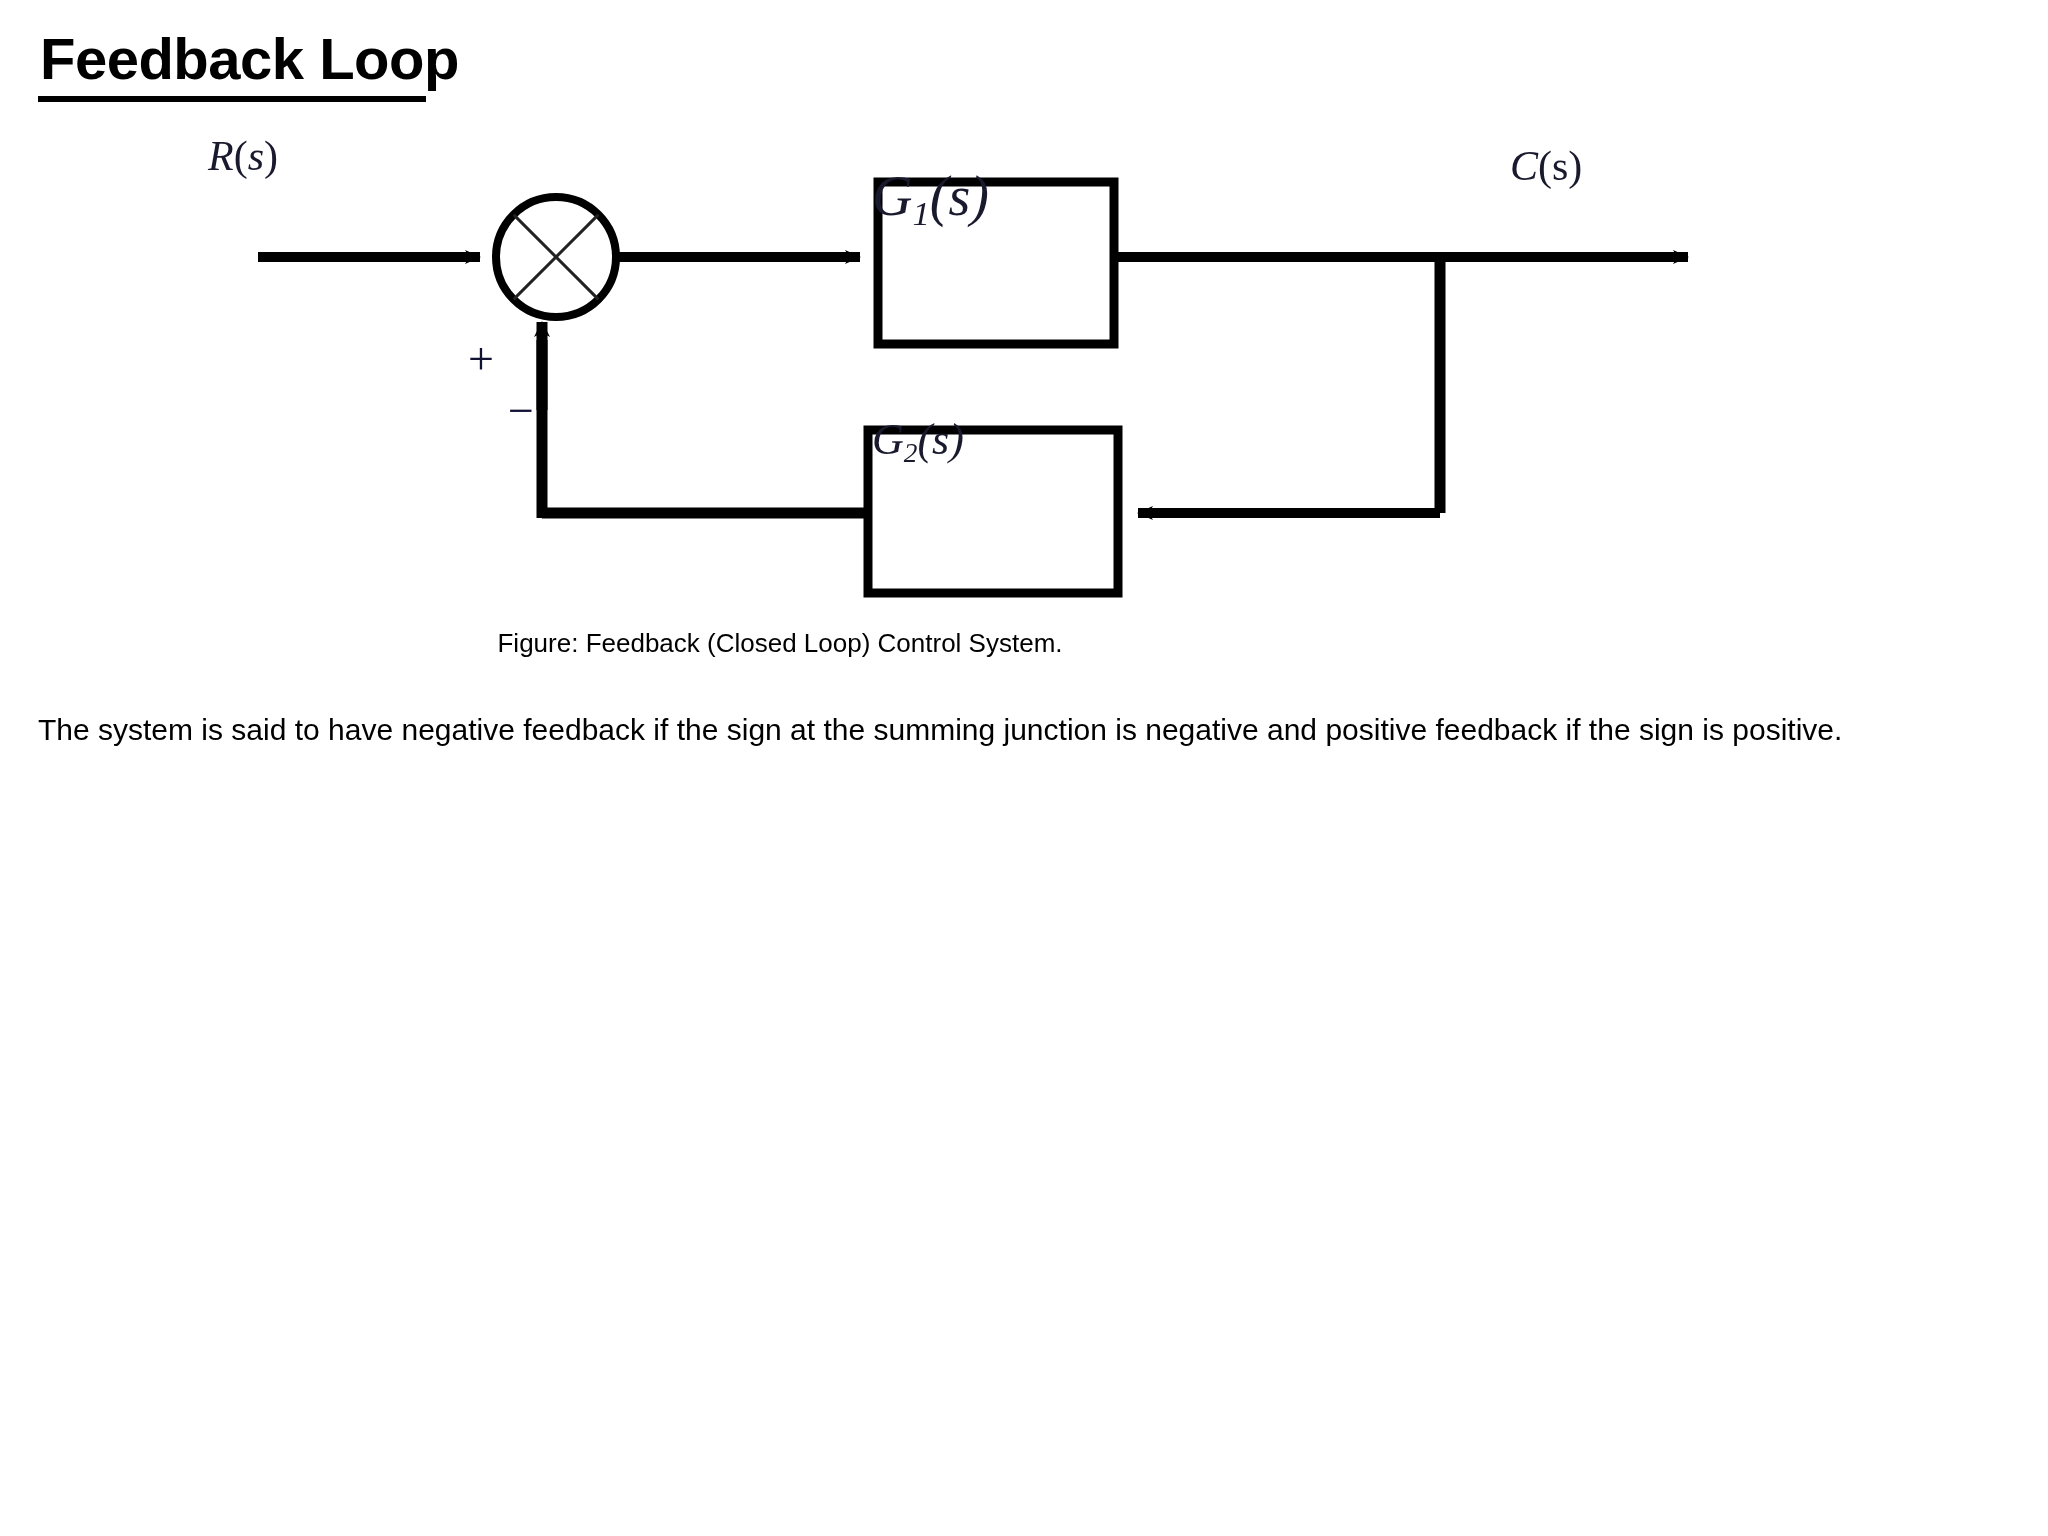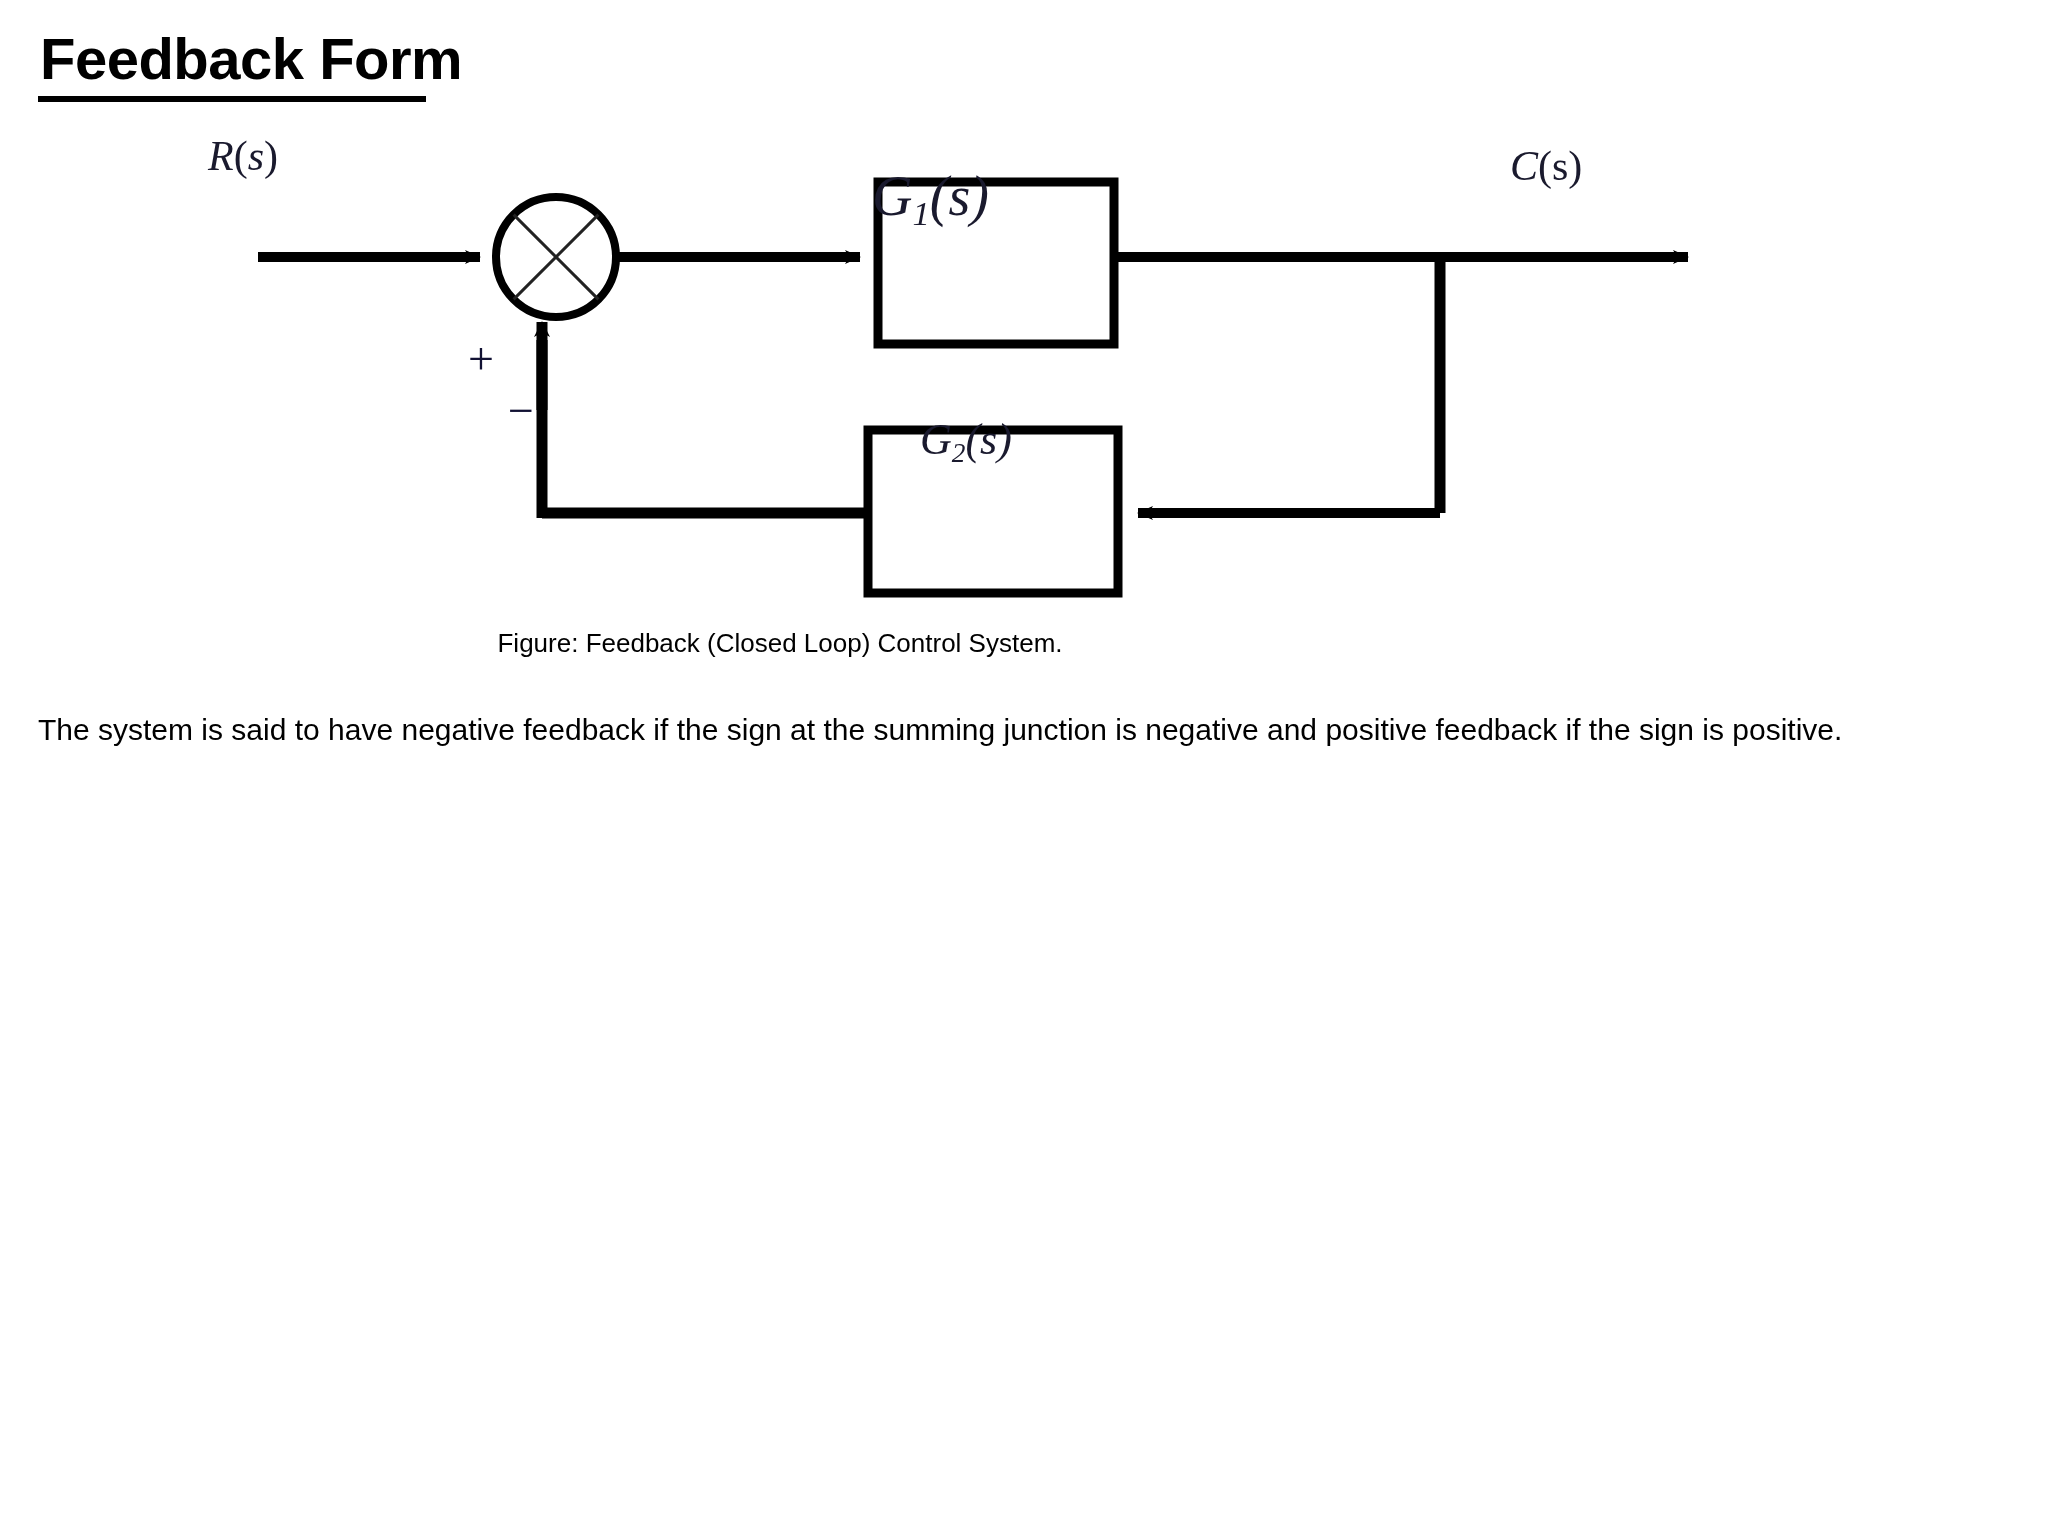--- a/index.html
+++ b/index.html
@@ -73,21 +73,20 @@
   }
   #label-G1 {
     left: 872px;
     top: 58px;
     font-size: 56px;
   }
   #label-G2 {
     left: 872px;
     top: 308px;
     font-size: 44px;
-    margin-left: 48px;
   }
   .math-label sub {
     font-size: 0.62em;
     font-style: italic;
     vertical-align: -0.30em;
   }
   .upright {
     font-style: normal;
   }
 
@@ -114,21 +113,21 @@
     font-family: "Liberation Sans", sans-serif;
     font-size: 30px;
     line-height: 1.30;
     color: #000000;
     text-align: left;
   }
 </style>
 </head>
 <body>
 
-<div id="slide-title">Feedback Form</div>
+<div id="slide-title">Feedback Loop</div>
 <div id="slide-title-underline"></div>
 
 <div id="block-diagram">
 
   <svg width="1700" height="520" viewBox="0 0 1700 520">
     <defs>
       <marker id="arrowRight" markerWidth="16" markerHeight="14" refX="15" refY="7" orient="auto" markerUnits="userSpaceOnUse">
         <path d="M0,0 L16,7 L0,14 L4,7 Z" fill="#000000"></path>
       </marker>
       <marker id="arrowLeftM" markerWidth="16" markerHeight="14" refX="15" refY="7" orient="auto" markerUnits="userSpaceOnUse">

